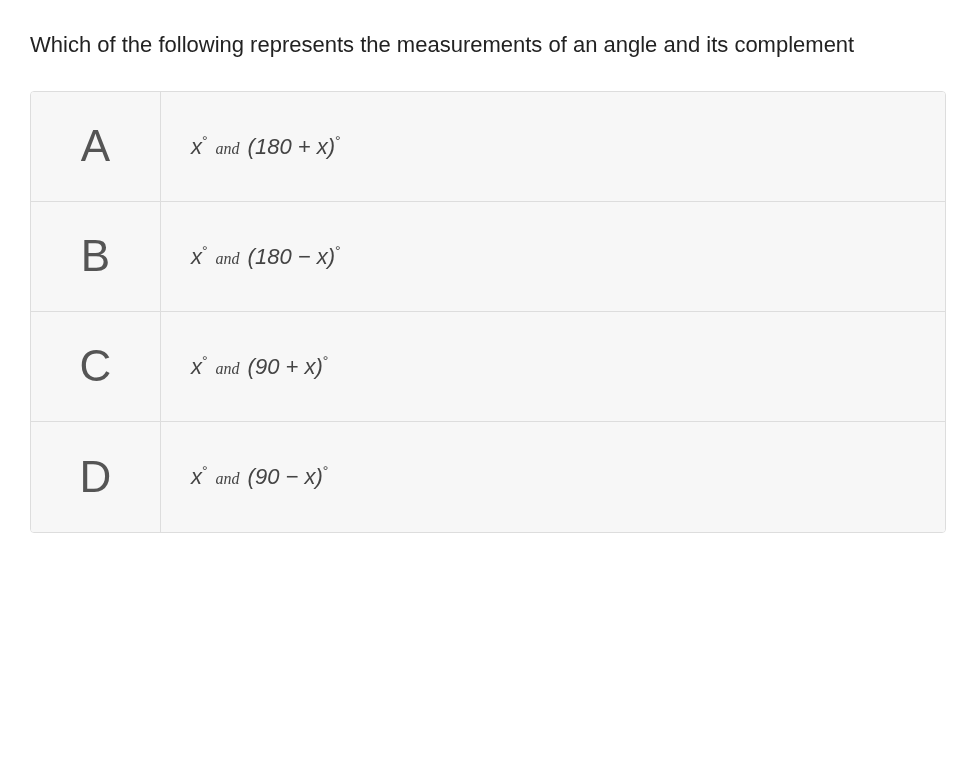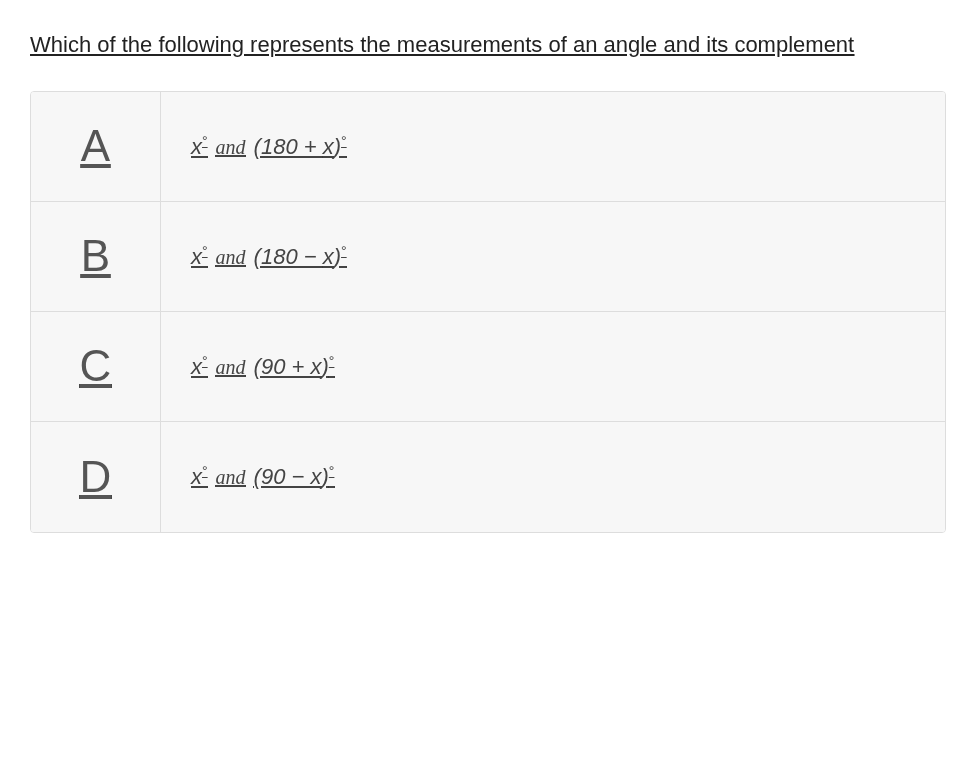--- a/index.html
+++ b/index.html
@@ -1,19 +1,18 @@
 <!DOCTYPE html>
 <html><head>
   <meta charset="utf-8">
   <style>
     * {
       margin: 0;
       padding: 0;
       box-sizing: border-box;
-      text-decoration: underline;
     }
 
     body {
       background: #ffffff;
       font-family: -apple-system, BlinkMacSystemFont, 'Segoe UI', sans-serif;
       width: 976px;
       min-height: 766px;
       padding: 30px 30px 30px 30px;
       color: #333;
     }
@@ -80,21 +79,21 @@
       gap: 8px;
     }
 
     .math-expr .var {
       font-style: italic;
     }
 
     .math-expr .and-word {
       font-style: italic;
       font-family: Georgia, serif;
-      font-size: 20px;
+      font-size: 16px;
     }
 
     .math-expr .paren-expr {
       font-style: italic;
     }
 
     sup {
       font-size: 14px;
       vertical-align: super;
       font-style: normal;

